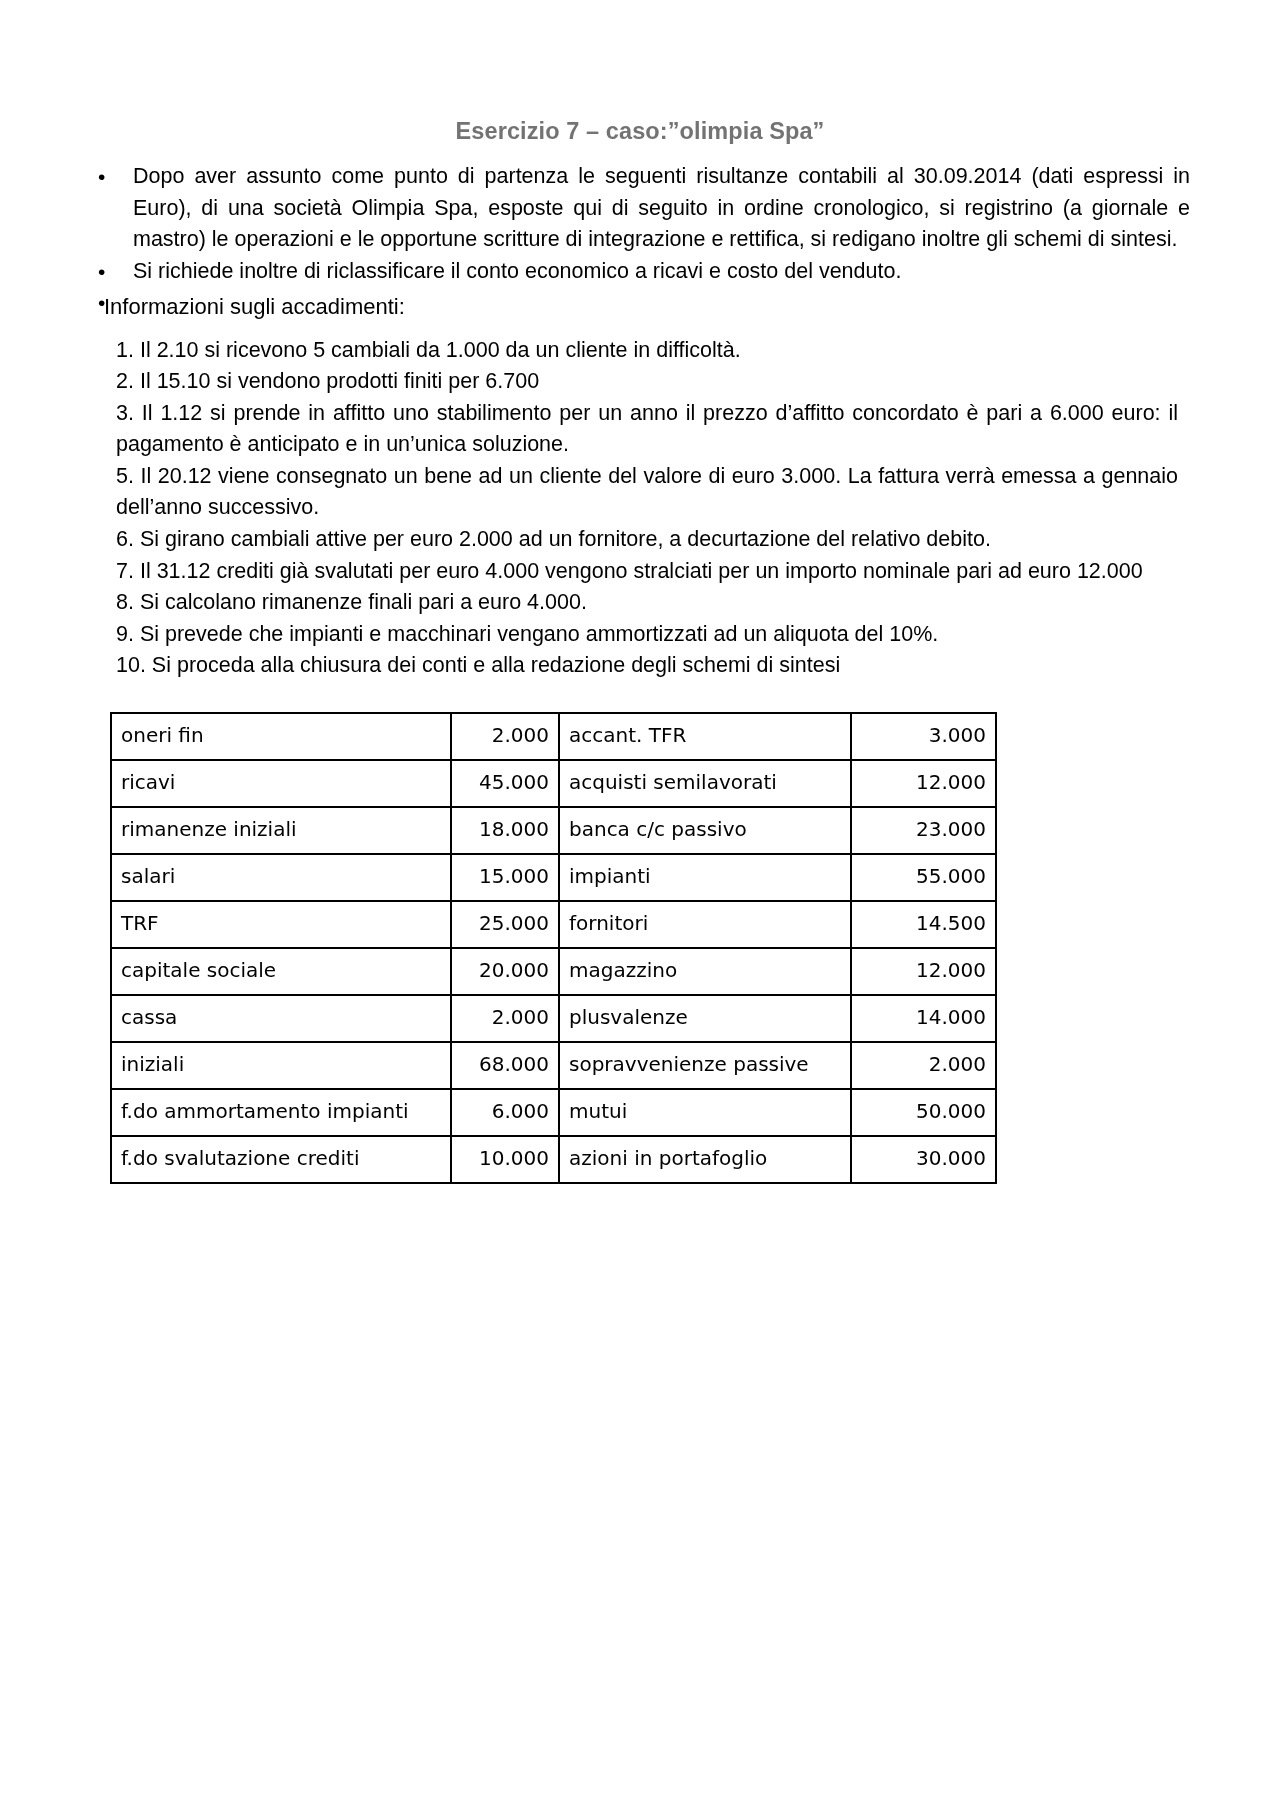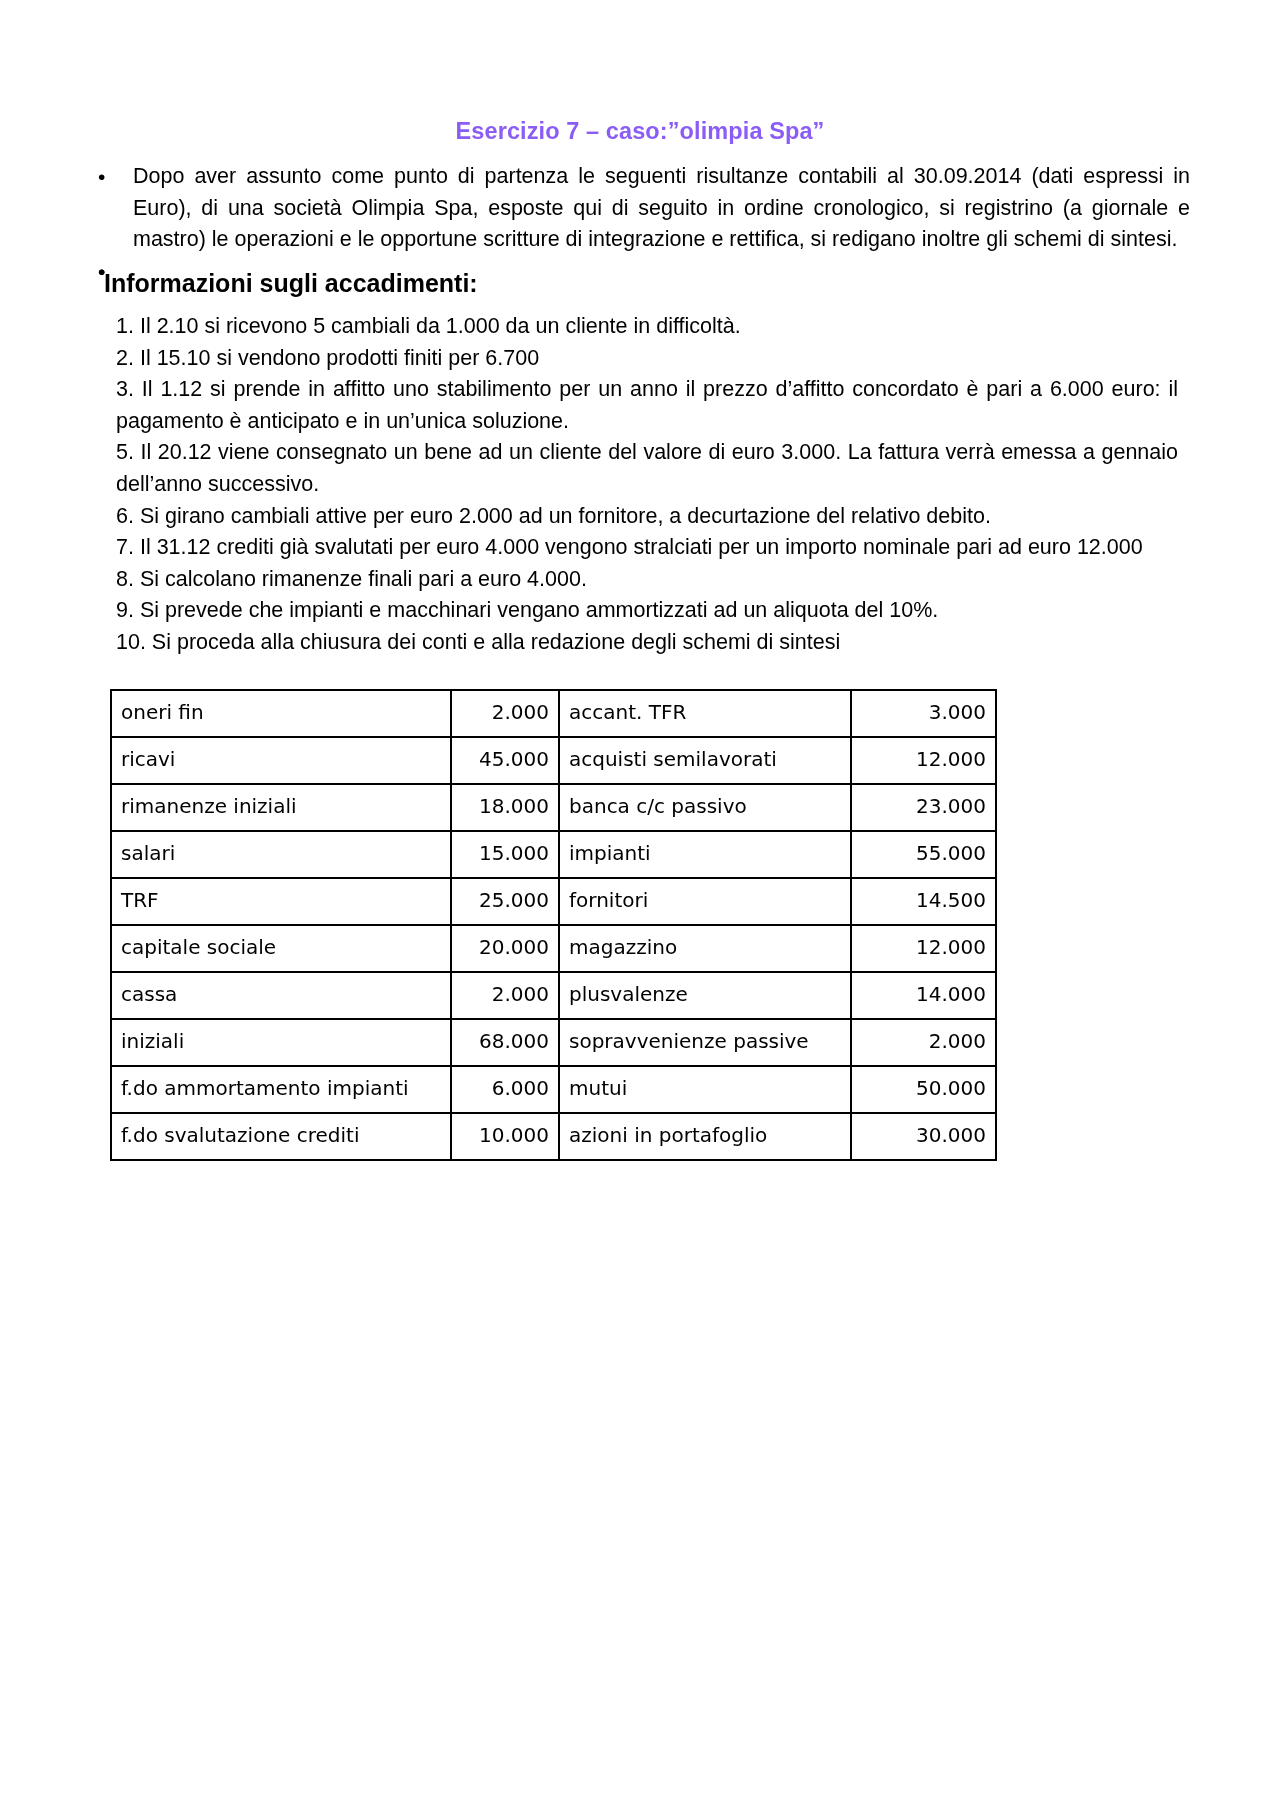--- a/index.html
+++ b/index.html
@@ -16,21 +16,21 @@
   }
   .page {
     width: 1280px;
     min-height: 1811px;
     box-sizing: border-box;
     padding: 118px 90px 40px 90px;
     position: relative;
   }
   .doc-title {
     text-align: center;
-    color: #8b5cf6;
+    color: #737373;
     font-weight: bold;
     font-size: 23.5px;
     letter-spacing: 0.1px;
     margin: 0 0 16px 0;
     font-family: "Liberation Sans", sans-serif;
   }
   
   .bullet-list {
     margin: 0 0 0 0;
     padding: 0;
@@ -47,24 +47,24 @@
   }
   .bullet-item .dot {
     position: absolute;
     left: 8px;
     top: 0px;
     font-size: 21px;
     line-height: 31.5px;
   }
   
   .section-heading {
-    font-weight: bold;
-    font-size: 25px;
+    font-weight: normal;
+    font-size: 22px;
     line-height: 31.5px;
-    margin: 12px 0 0 14px;
+    margin: 4px 0 0 14px;
   }
   
   .num-list {
     margin: 12px;
     padding: 0;
     list-style: none;
   }
   .num-item {
     font-size: 21.5px;
     line-height: 31.6px;
@@ -113,20 +113,21 @@
 
   <h1 class="doc-title">Esercizio 7 – caso:”olimpia Spa”</h1>
 
   <ul class="bullet-list">
     <li class="bullet-item">
       <span class="dot">•</span>
       <span>Dopo aver assunto come punto di partenza le seguenti risultanze contabili al 30.09.2014 (dati espressi in Euro), di una società Olimpia Spa, esposte qui di seguito in ordine cronologico, si registrino (a giornale e mastro) le operazioni e le opportune scritture di integrazione e rettifica, si redigano inoltre gli schemi di sintesi.</span>
     </li>
     <li class="bullet-item">
       <span class="dot">•</span>
+      <span>Si richiede inoltre di riclassificare il conto economico a ricavi e costo del venduto.</span>
     </li>
     <li class="bullet-item">
       <span class="dot">•</span>
     </li>
   </ul>
 
   <div class="section-heading">Informazioni sugli accadimenti:</div>
 
   <ol class="num-list">
     <li class="num-item">1. Il 2.10 si ricevono 5 cambiali da 1.000 da un cliente in difficoltà.</li>

